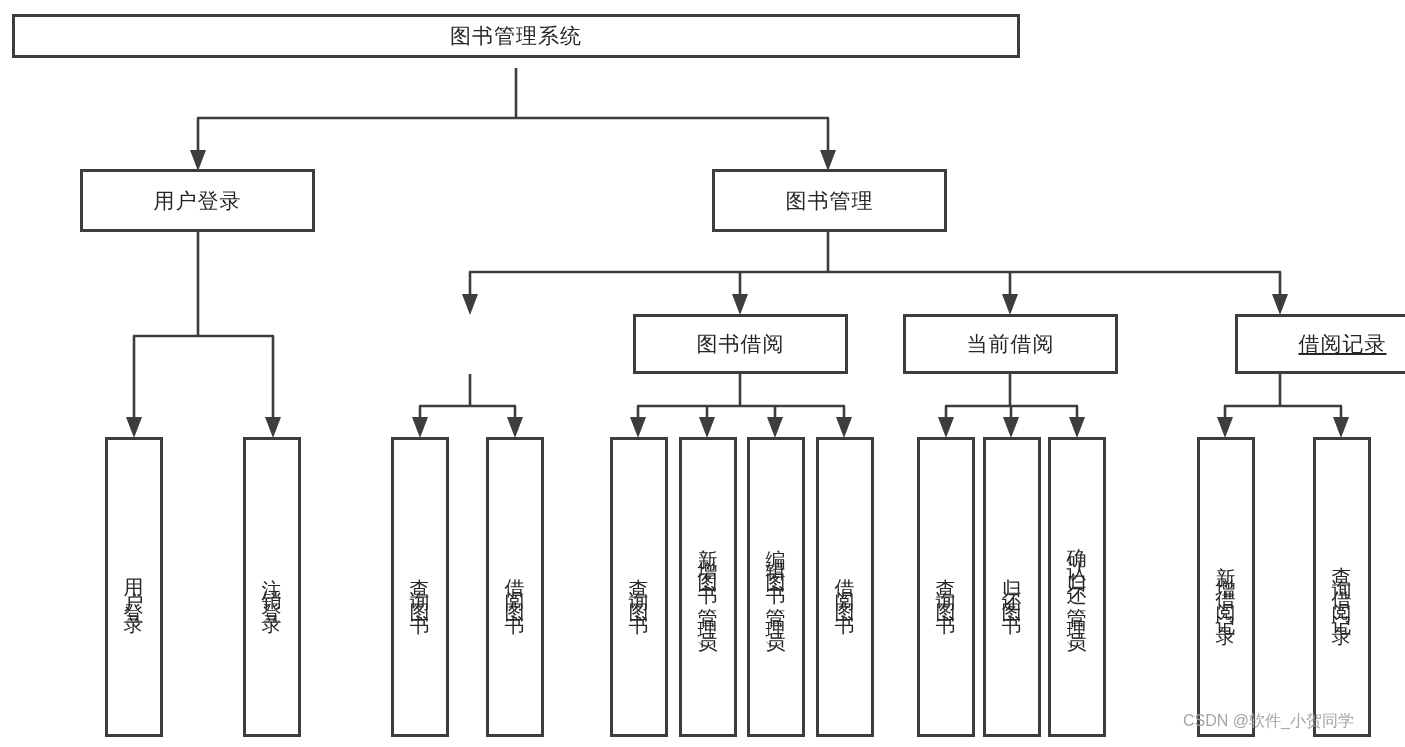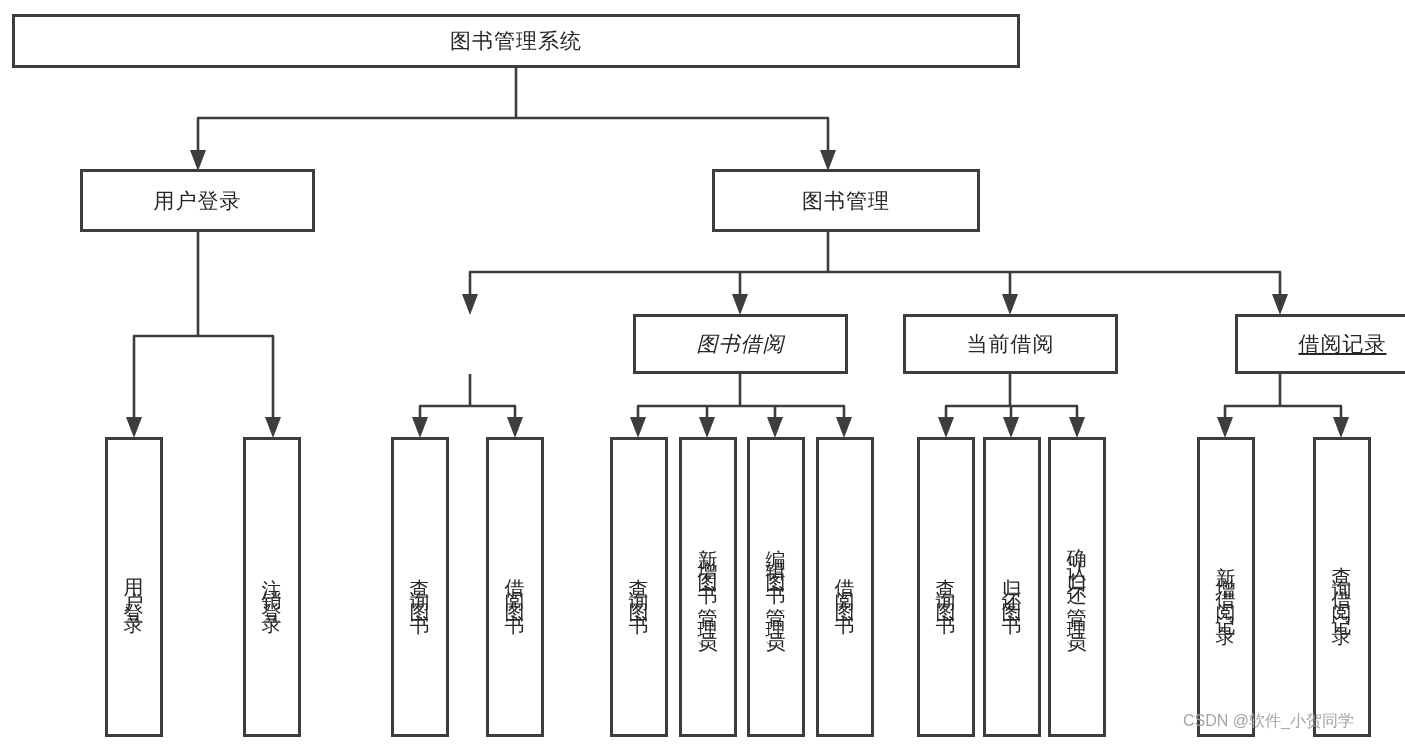--- a/index.html
+++ b/index.html
@@ -53,26 +53,26 @@
   .vnode { top: 437px; width: 58px; height: 300px; }
   .vnode span {
     writing-mode: vertical-rl;
     text-orientation: mixed;
     font-size: 20px;
     line-height: 1;
     letter-spacing: 12px;
     white-space: nowrap;
   }
   
-  .n-root  { left: 12px;   top: 14px;  width: 1008px; height: 54px; }
+  .n-root  { left: 12px;   top: 14px;  width: 1008px; height: 44px; }
   .n-l2a   { left: 80px;   top: 169px; width: 235px;  height: 63px; }
-  .n-l2b   { left: 712px;  top: 169px; width: 268px;  height: 63px; }
+  .n-l2b   { left: 712px;  top: 169px; width: 235px;  height: 63px; }
   .n-l3    { top: 314px; width: 215px; height: 60px; }
   .n-l3a   { left: 363px; }
-  .n-l3b   { left: 633px; font-style: italic; }
+  .n-l3b   { left: 633px; }
   .n-l3c   { left: 903px; }
   .n-l3d   { left: 1235px; text-decoration: underline; }
   
   .v-u1 { left: 105px; }  .v-u2 { left: 243px; }
   .v-r1 { left: 391px; }  .v-r2 { left: 486px; }
   .v-b1 { left: 610px; }  .v-b2 { left: 679px; }
   .v-b3 { left: 747px; }  .v-b4 { left: 816px; }
   .v-c1 { left: 917px; }  .v-c2 { left: 983px; }
   .v-c3 { left: 1048px; }
   .v-x1 { left: 1197px; } .v-x2 { left: 1313px; }

